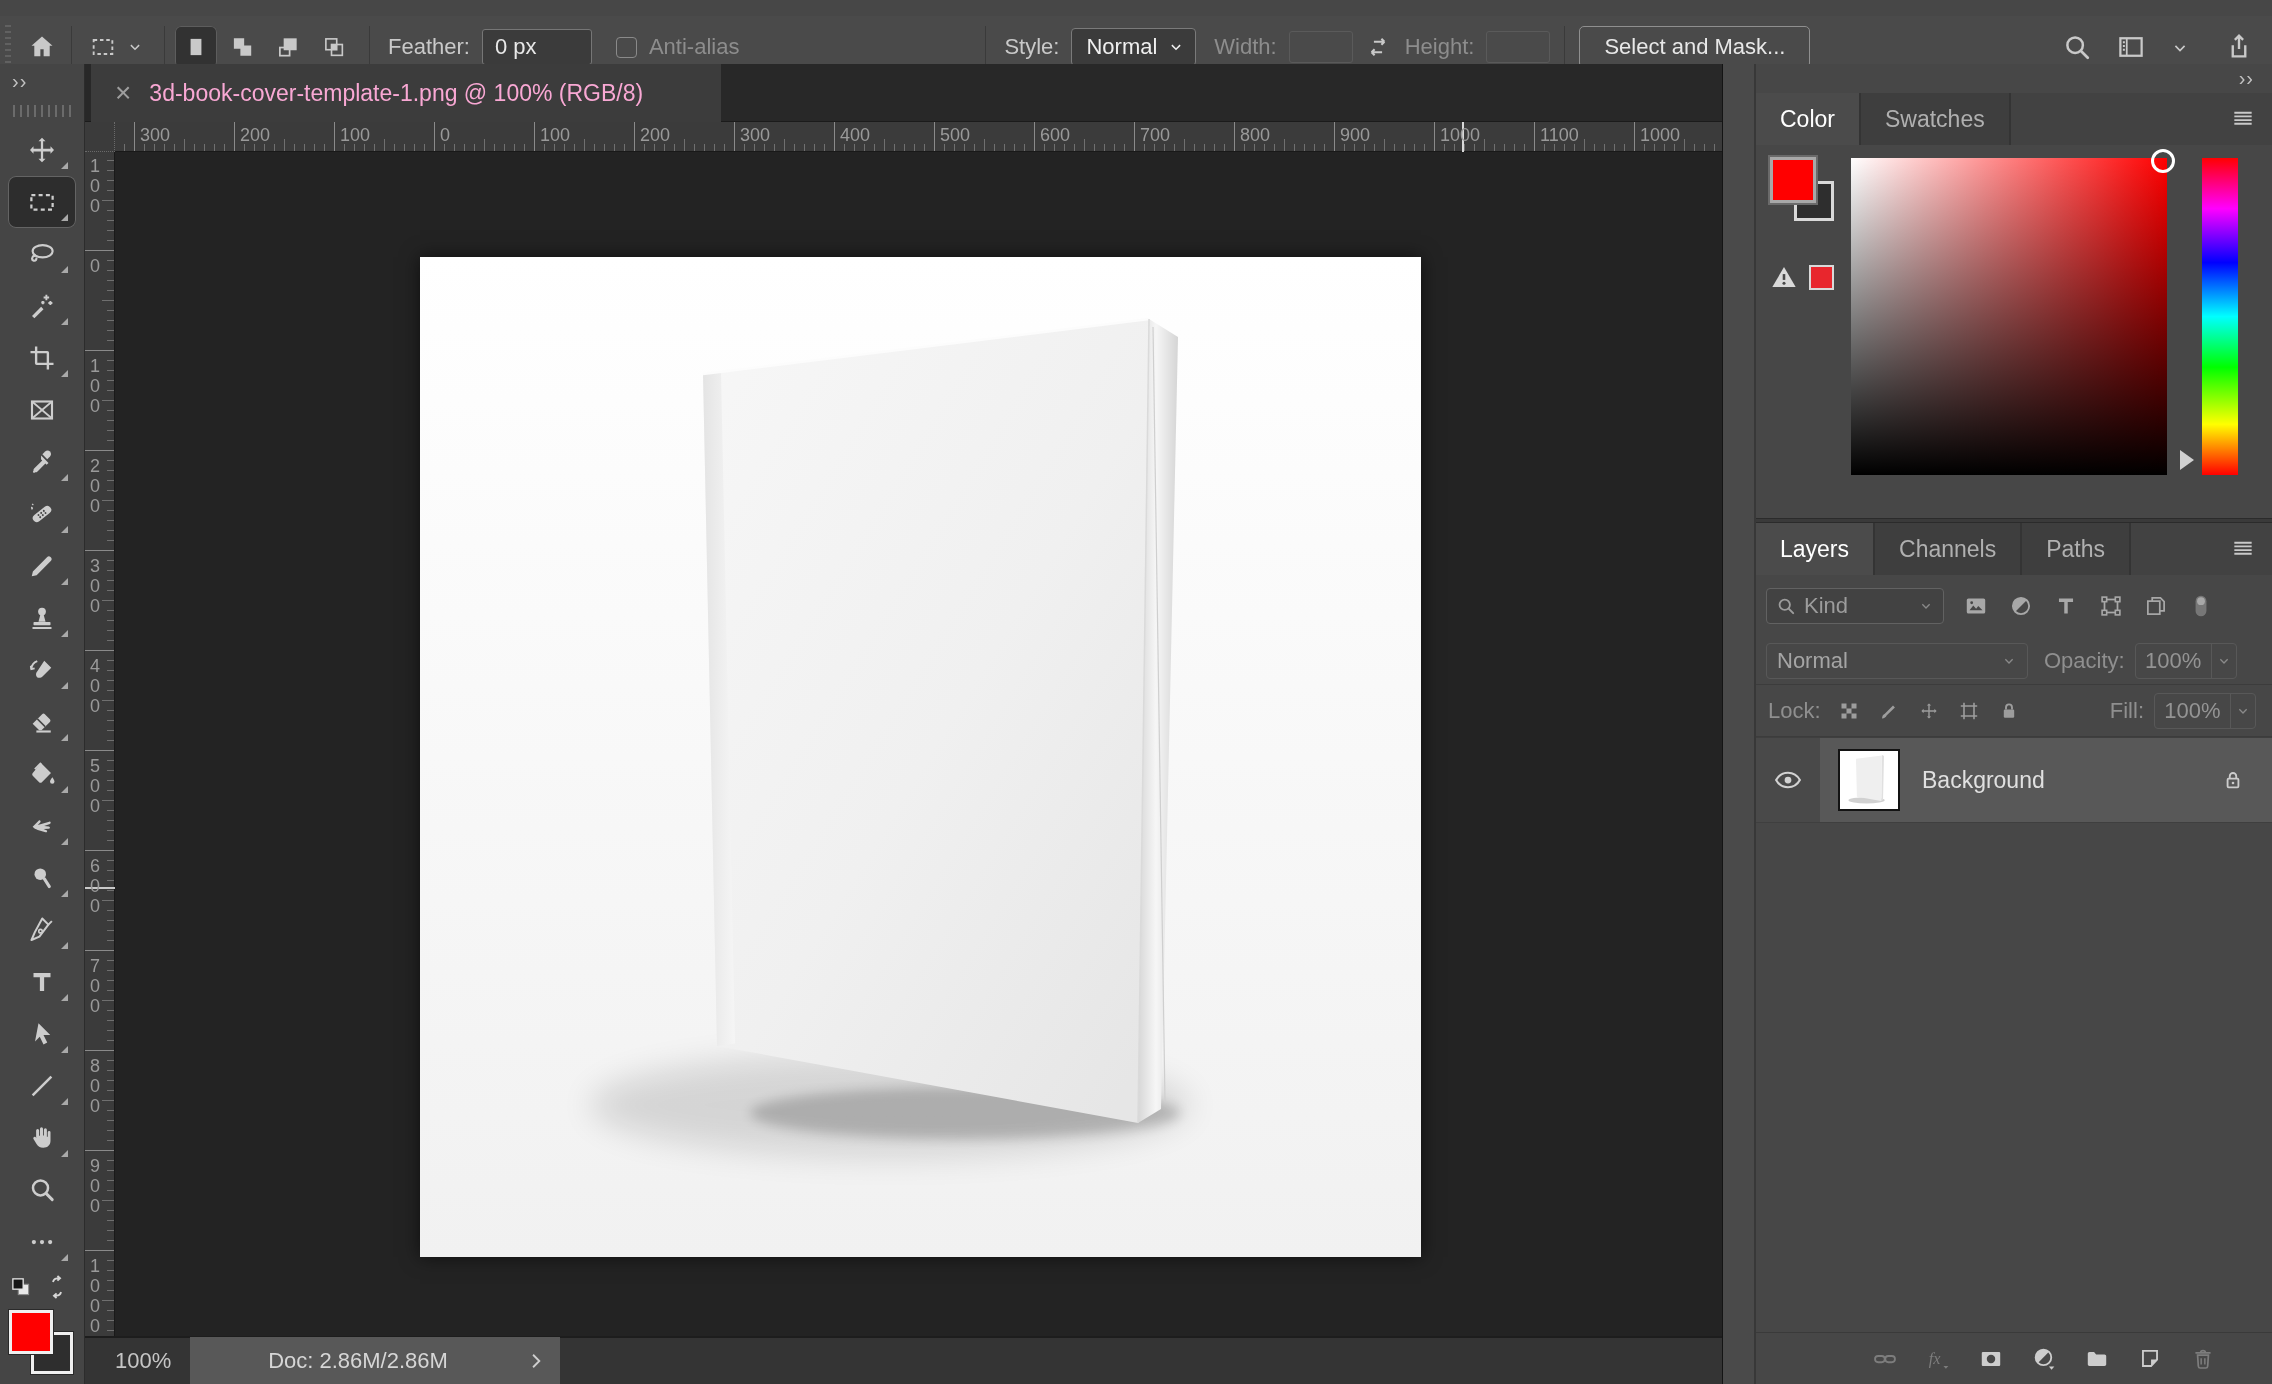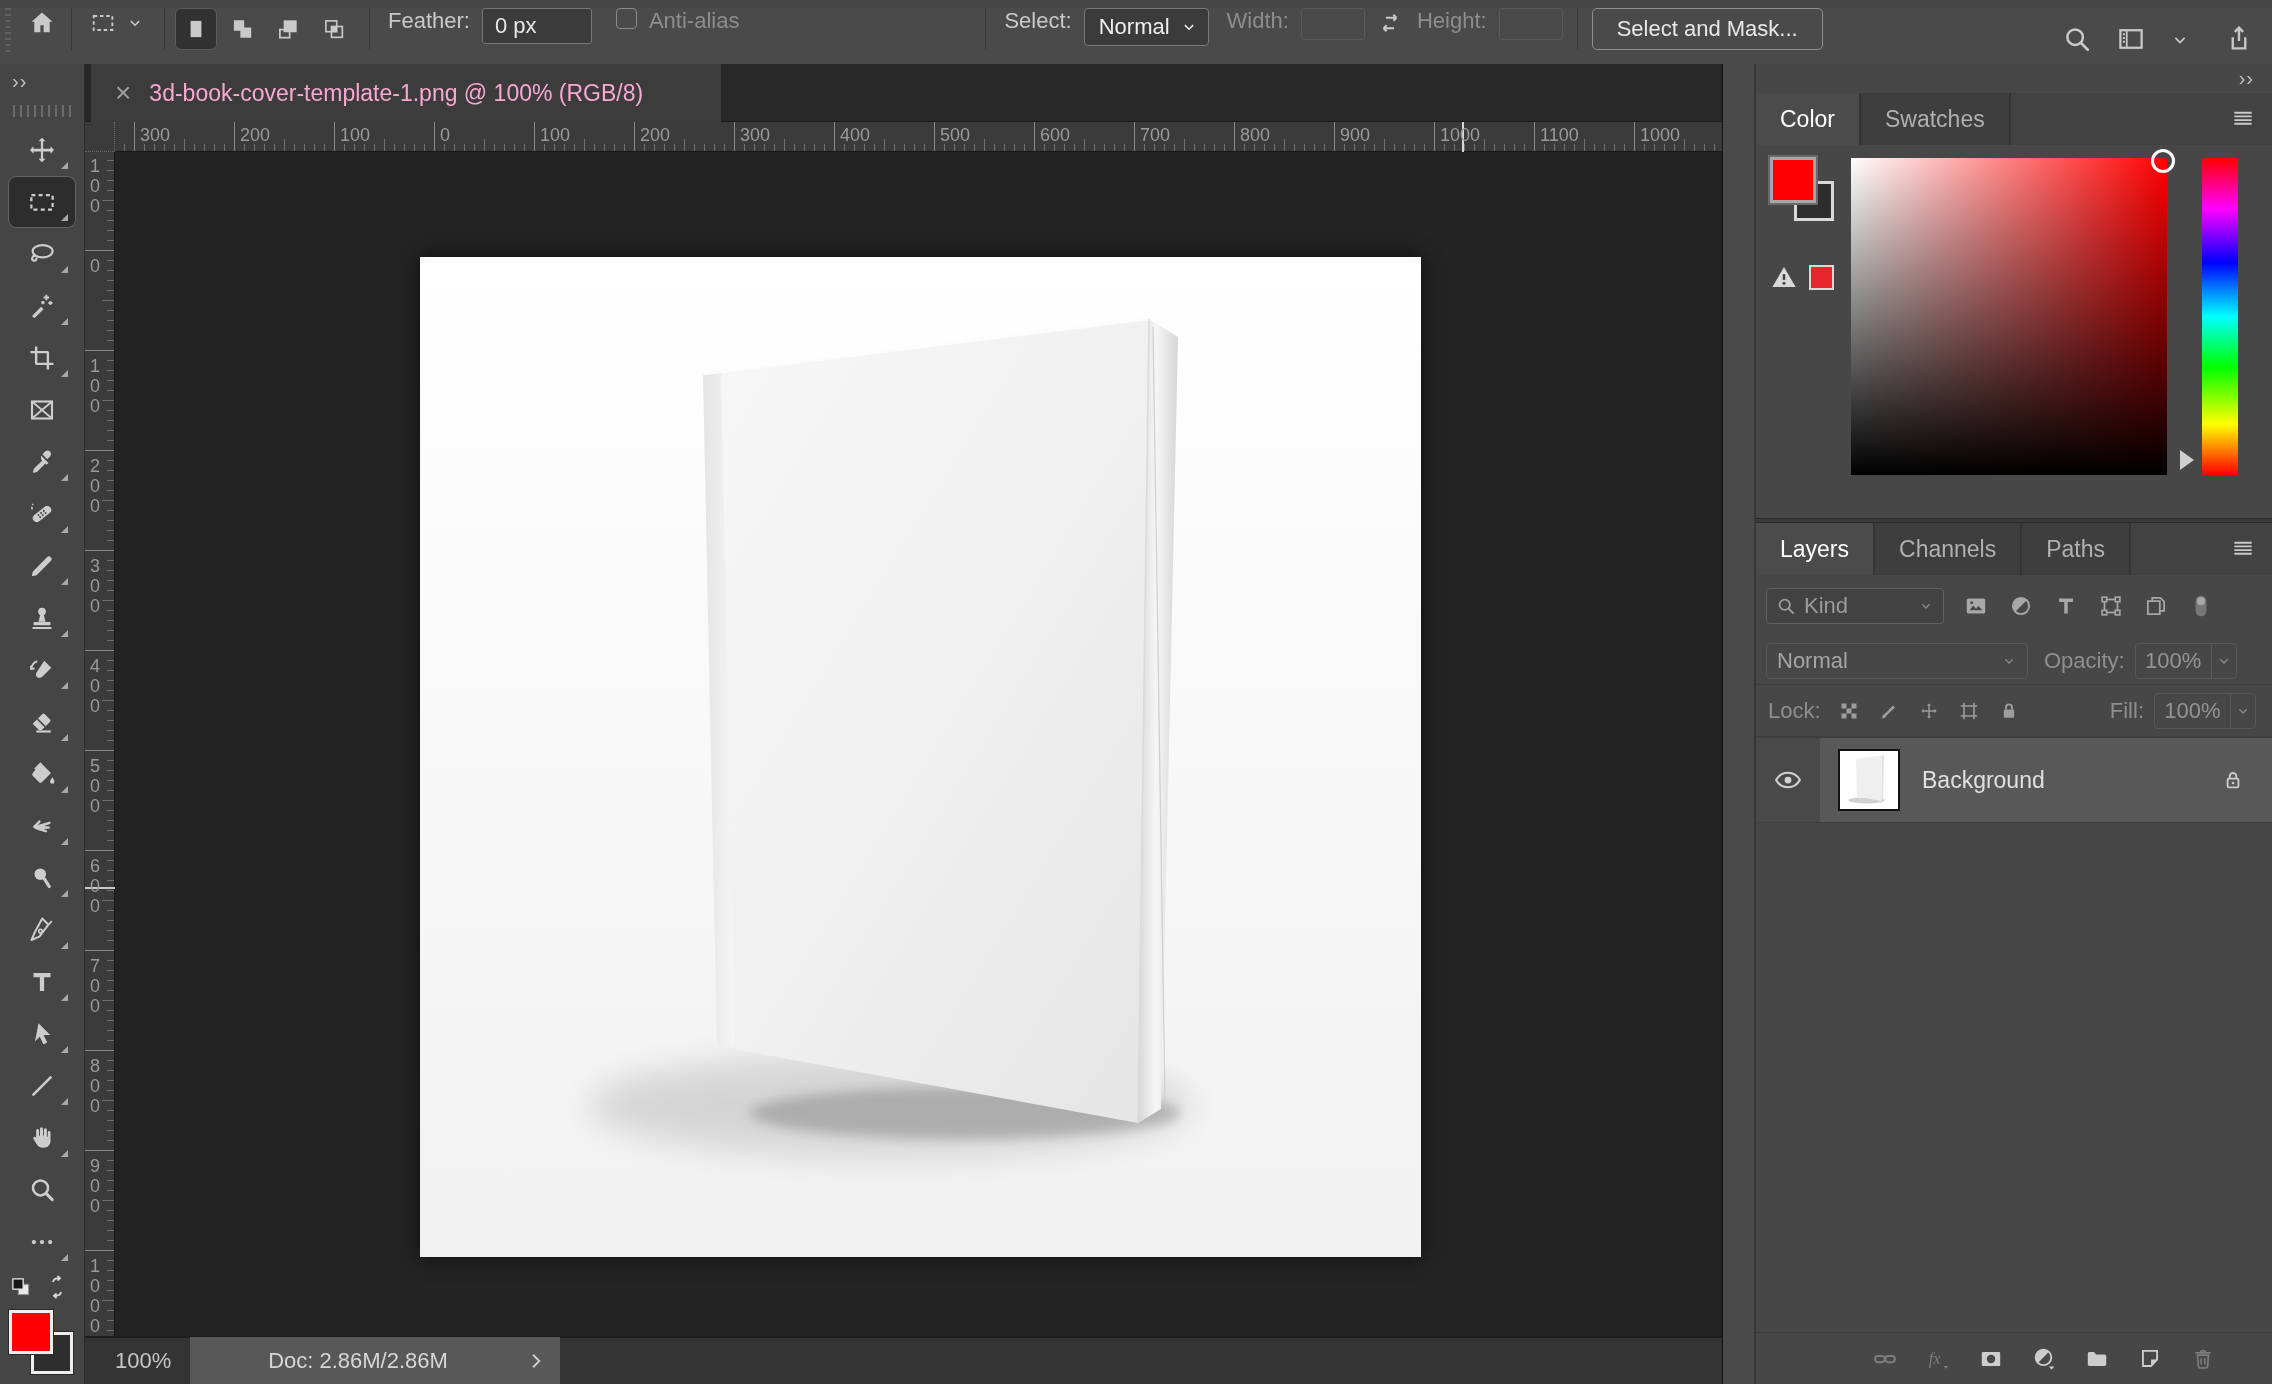--- a/index.html
+++ b/index.html
@@ -2,22 +2,22 @@
 <html><head>
 <meta charset="utf-8">
 <style>
   *{box-sizing:border-box;margin:0;padding:0}
   html,body{width:2272px;height:1384px;overflow:hidden;background:#474747;
     font-family:"Liberation Sans",sans-serif;color:#cfcfcf;-webkit-font-smoothing:antialiased}
   .app{position:relative;width:2272px;height:1384px}
   .ic{display:block;width:26px;height:26px}
 
   
-  .options-bar{position:absolute;left:0;top:8px;width:2272px;height:64px;background:#4a4a4a;
-    border-bottom:2px solid #2c2c2c;display:flex;color:#c9c9c9}
+  .options-bar{position:absolute;left:0;top:16px;width:2272px;height:64px;background:#4a4a4a;
+    border-bottom:2px solid #2c2c2c;display:flex;align-items:center;color:#c9c9c9}
   .ob-grip{width:6px;height:44px;margin-left:5px;
     background:repeating-linear-gradient(0deg,#616161 0 2px,transparent 2px 6px)}
   .obdiv{width:1px;height:42px;background:#3a3a3a;margin-left:14px}
   .ob-ic{width:30px;height:30px;margin-left:16px;display:flex;align-items:center;justify-content:center}
   .ob-ic .ic{width:28px;height:28px}
   .ob-chev .ic{width:18px;height:18px}
   .selmode{width:42px;height:42px;margin-left:4px;border-radius:6px;display:flex;align-items:center;justify-content:center}
   .selmode .ic{width:26px;height:26px}
   .selmode.active{background:#323232;box-shadow:inset 0 0 0 1px #5d5d5d}
   .ob-label{font-size:22px;margin-left:18px;white-space:nowrap}
@@ -217,21 +217,21 @@
             <rect x="9.7" y="9.7" width="4.8" height="4.8" fill="currentColor"></rect>
           </svg>
         </div>
       </div>
     <div class="obdiv"></div>
     <span class="ob-label">Feather:</span>
     <input class="ob-input" readonly="" value="0 px" style="">
     <div class="checkbox"></div>
     <span class="ob-label dim" style="margin-left:12px">Anti-alias</span>
     <div class="obdiv" style="margin-left:246px"></div>
-    <span class="ob-label">Select:</span>
+    <span class="ob-label">Style:</span>
     <div class="ob-select">
       <span>Normal</span>
       <span style="width:18px;height:18px">
           <svg class="ic" viewBox="0 0 24 24">
             <path d="M6.5 9.5l5.5 5.5 5.5-5.5" fill="none" stroke="currentColor" stroke-width="2"></path>
           </svg>
         </span>
     </div>
     <span class="ob-label dim">Width:</span>
     <input class="ob-input mini" disabled="" value="" style="">

